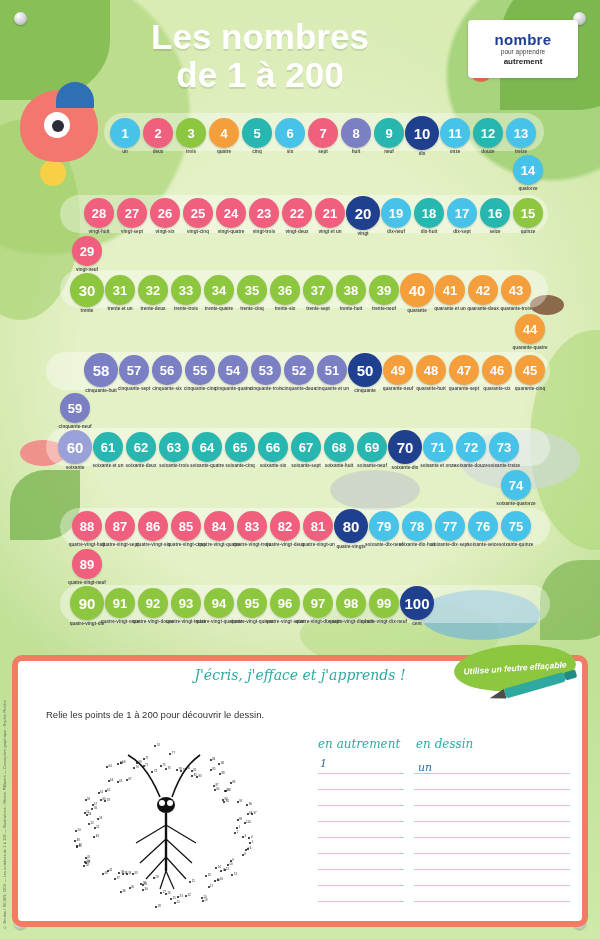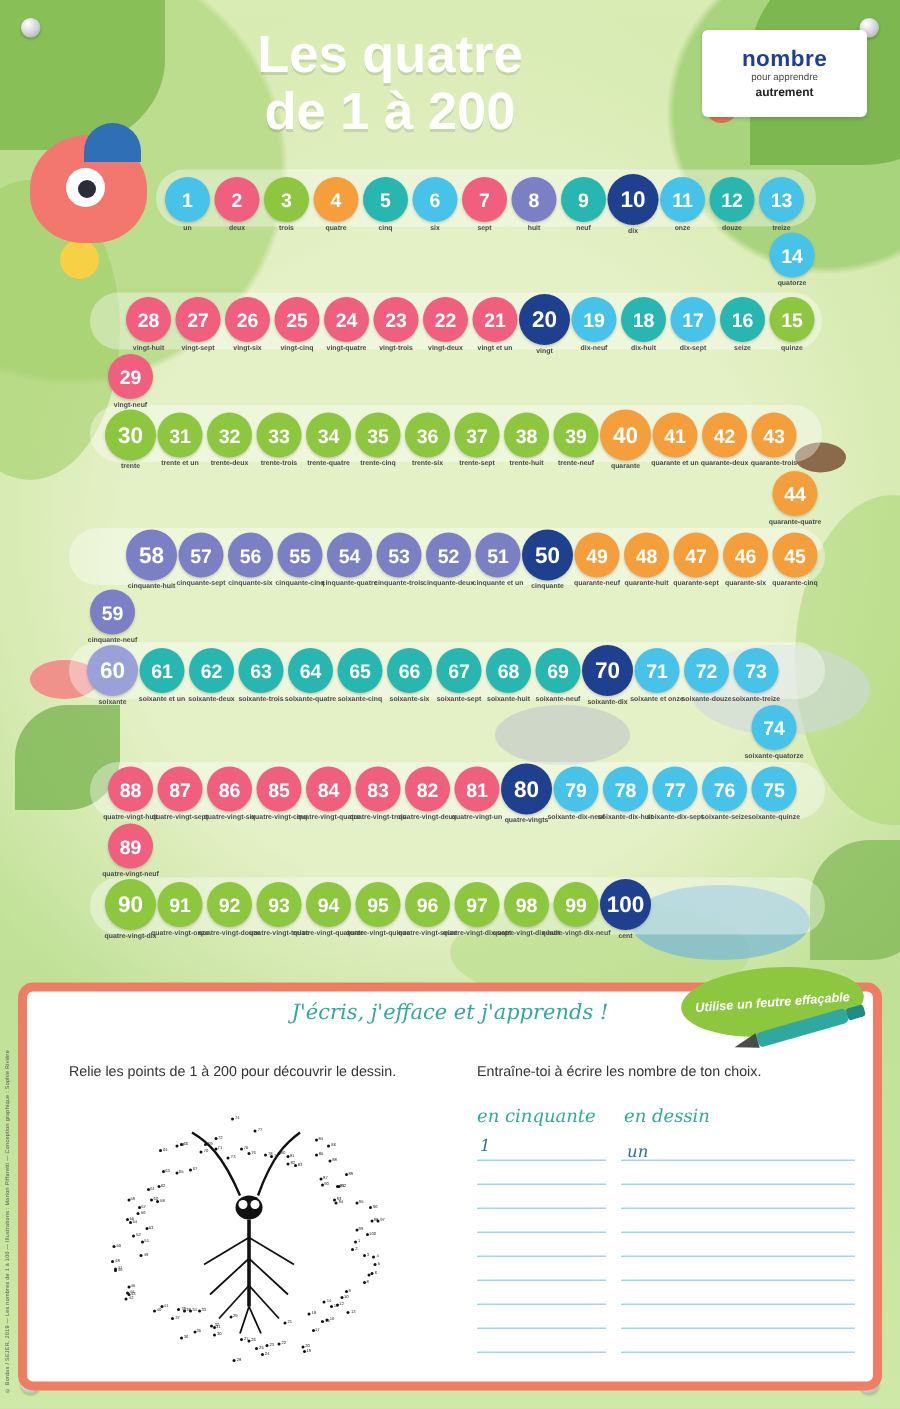--- a/index.html
+++ b/index.html
@@ -118,21 +118,21 @@
   <div class="deco circle" style="left:330px;top:470px;width:90px;height:40px;background:#c6ccc9;opacity:.7;border-radius:50%;"></div>
   <div class="deco circle" style="left:420px;top:590px;width:120px;height:50px;background:#76b7d8;opacity:.7;border-radius:50%;"></div>
 
   <div class="screw" style="left:14px;top:12px;"></div>
   <div class="screw" style="right:14px;top:12px;"></div>
   <div class="screw" style="left:14px;bottom:10px;"></div>
   <div class="screw" style="right:14px;bottom:10px;"></div>
 
   <div class="header">
     <div class="title">
-      <span>Les quatre</span>
+      <span>Les nombres</span>
       <span class="l2">de 1 à 200</span>
     </div>
     <div class="logo">
       <div class="brand">nombre</div>
       <div class="tl">pour apprendre</div>
       <div class="tl"><b>autrement</b></div>
     </div>
   </div>
 
   <div class="rowbg" style="left:104px;top:113px;width:440px;"></div>
@@ -565,22 +565,21 @@
         <ellipse cx="122" cy="64" rx="3" ry="3" fill="#fff"></ellipse>
         <ellipse cx="130" cy="64" rx="3" ry="3" fill="#fff"></ellipse>
         <path d="M126 74 L126 132" stroke="#111" stroke-width="2.4" fill="none"></path>
         <path d="M126 86 L96 104 M126 86 L156 104" stroke="#111" stroke-width="1.2" fill="none"></path>
         <path d="M126 100 L100 124 M126 100 L152 124" stroke="#111" stroke-width="1.2" fill="none"></path>
         <path d="M126 118 L106 140 M126 118 L146 140" stroke="#111" stroke-width="1.2" fill="none"></path>
         <path d="M126 132 L120 150 M126 132 L134 150" stroke="#111" stroke-width="1.2" fill="none"></path>
       </svg>
     <div class="dot" style="left: 196.237px; top: 88px;"></div><div class="dotlbl" style="left: 198.737px; top: 86px;">1</div><div class="dot" style="left: 194.291px; top: 92.682px;"></div><div class="dotlbl" style="left: 196.791px; top: 90.682px;">2</div><div class="dot" style="left: 202.046px; top: 96.8899px;"></div><div class="dotlbl" style="left: 204.546px; top: 94.8899px;">3</div><div class="dot" style="left: 208.471px; top: 98.3133px;"></div><div class="dotlbl" style="left: 210.971px; top: 96.3133px;">4</div><div class="dot" style="left: 209.288px; top: 103.184px;"></div><div class="dotlbl" style="left: 211.788px; top: 101.184px;">5</div><div class="dot" style="left: 207.303px; top: 109.172px;"></div><div class="dotlbl" style="left: 209.803px; top: 107.172px;">6</div><div class="dot" style="left: 204.674px; top: 109.796px;"></div><div class="dotlbl" style="left: 207.174px; top: 107.796px;">7</div><div class="dot" style="left: 201.821px; top: 114.658px;"></div><div class="dotlbl" style="left: 204.321px; top: 112.658px;">8</div><div class="dot" style="left: 189.854px; top: 120.587px;"></div><div class="dotlbl" style="left: 192.354px; top: 118.587px;">9</div><div class="dot" style="left: 186.861px; top: 125.202px;"></div><div class="dotlbl" style="left: 189.361px; top: 123.202px;">10</div><div class="dot" style="left: 179.932px; top: 130.829px;"></div><div class="dotlbl" style="left: 182.432px; top: 128.829px;">11</div><div class="dot" style="left: 183.541px; top: 130.267px;"></div><div class="dotlbl" style="left: 186.041px; top: 128.267px;">12</div><div class="dot" style="left: 191.469px; top: 134.648px;"></div><div class="dotlbl" style="left: 193.969px; top: 132.648px;">13</div><div class="dot" style="left: 175.285px; top: 127.539px;"></div><div class="dotlbl" style="left: 177.785px; top: 125.539px;">14</div><div class="dot" style="left: 174.3px; top: 140.541px;"></div><div class="dotlbl" style="left: 176.8px; top: 138.541px;">15</div><div class="dot" style="left: 177.337px; top: 139.578px;"></div><div class="dotlbl" style="left: 179.837px; top: 137.578px;">16</div><div class="dot" style="left: 167.525px; top: 147.332px;"></div><div class="dotlbl" style="left: 170.025px; top: 145.332px;">17</div><div class="dot" style="left: 165.219px; top: 136.4px;"></div><div class="dotlbl" style="left: 167.719px; top: 134.4px;">18</div><div class="dot" style="left: 161.87px; top: 161.28px;"></div><div class="dotlbl" style="left: 164.37px; top: 159.28px;">19</div><div class="dot" style="left: 161.003px; top: 157.888px;"></div><div class="dotlbl" style="left: 163.503px; top: 155.888px;">20</div><div class="dot" style="left: 149.135px; top: 141.829px;"></div><div class="dotlbl" style="left: 151.635px; top: 139.829px;">21</div><div class="dot" style="left: 145.14px; top: 155.552px;"></div><div class="dotlbl" style="left: 147.64px; top: 153.552px;">22</div><div class="dot" style="left: 137.101px; top: 156.943px;"></div><div class="dotlbl" style="left: 139.601px; top: 154.943px;">23</div><div class="dot" style="left: 134.044px; top: 163.171px;"></div><div class="dotlbl" style="left: 136.544px; top: 161.171px;">24</div><div class="dot" style="left: 130.237px; top: 159.314px;"></div><div class="dotlbl" style="left: 132.737px; top: 157.314px;">25</div><div class="dot" style="left: 125px; top: 153.679px;"></div><div class="dotlbl" style="left: 127.5px; top: 151.679px;">26</div><div class="dot" style="left: 120.135px; top: 152.943px;"></div><div class="dotlbl" style="left: 122.635px; top: 150.943px;">27</div><div class="dot" style="left: 115.298px; top: 167.018px;"></div><div class="dotlbl" style="left: 117.798px; top: 165.018px;">28</div><div class="dot" style="left: 112.851px; top: 137.579px;"></div><div class="dotlbl" style="left: 115.351px; top: 135.579px;">29</div><div class="dot" style="left: 102.098px; top: 149.527px;"></div><div class="dotlbl" style="left: 104.598px; top: 147.527px;">30</div><div class="dot" style="left: 101.585px; top: 144.56px;"></div><div class="dotlbl" style="left: 104.085px; top: 142.56px;">31</div><div class="dot" style="left: 100.453px; top: 143.94px;"></div><div class="dotlbl" style="left: 102.953px; top: 141.94px;">32</div><div class="dot" style="left: 91.8519px; top: 134.478px;"></div><div class="dotlbl" style="left: 94.3519px; top: 132.478px;">33</div><div class="dot" style="left: 85.6703px; top: 134.25px;"></div><div class="dotlbl" style="left: 88.1703px; top: 132.25px;">34</div><div class="dot" style="left: 88.5011px; top: 147.508px;"></div><div class="dotlbl" style="left: 91.0011px; top: 145.508px;">35</div><div class="dot" style="left: 79.9984px; top: 152.446px;"></div><div class="dotlbl" style="left: 82.4984px; top: 150.446px;">36</div><div class="dot" style="left: 74.3067px; top: 138.522px;"></div><div class="dotlbl" style="left: 76.8067px; top: 136.522px;">37</div><div class="dot" style="left: 81.6651px; top: 133.516px;"></div><div class="dotlbl" style="left: 84.1651px; top: 131.516px;">38</div><div class="dot" style="left: 78.4781px; top: 132.862px;"></div><div class="dotlbl" style="left: 80.9781px; top: 130.862px;">39</div><div class="dot" style="left: 61.9901px; top: 134.482px;"></div><div class="dotlbl" style="left: 64.4901px; top: 132.482px;">40</div><div class="dot" style="left: 66.7345px; top: 131.223px;"></div><div class="dotlbl" style="left: 69.2345px; top: 129.223px;">41</div><div class="dot" style="left: 43.4067px; top: 125.624px;"></div><div class="dotlbl" style="left: 45.9067px; top: 123.624px;">42</div><div class="dot" style="left: 44.8117px; top: 122.513px;"></div><div class="dotlbl" style="left: 47.3117px; top: 120.513px;">43</div><div class="dot" style="left: 43.8442px; top: 121.507px;"></div><div class="dotlbl" style="left: 46.3442px; top: 119.507px;">44</div><div class="dot" style="left: 44.5533px; top: 118.054px;"></div><div class="dotlbl" style="left: 47.0533px; top: 116.054px;">45</div><div class="dot" style="left: 36.1368px; top: 106.877px;"></div><div class="dotlbl" style="left: 38.6368px; top: 104.877px;">46</div><div class="dot" style="left: 35.8808px; top: 105.566px;"></div><div class="dotlbl" style="left: 38.3808px; top: 103.566px;">47</div><div class="dot" style="left: 34.2463px; top: 101.163px;"></div><div class="dotlbl" style="left: 36.7463px; top: 99.1631px;">48</div><div class="dot" style="left: 53.3505px; top: 97.3374px;"></div><div class="dotlbl" style="left: 55.8505px; top: 95.3374px;">49</div><div class="dot" style="left: 35.1174px; top: 91.443px;"></div><div class="dotlbl" style="left: 37.6174px; top: 89.443px;">50</div><div class="dot" style="left: 53.7247px; top: 88px;"></div><div class="dotlbl" style="left: 56.2247px; top: 86px;">51</div><div class="dot" style="left: 48.253px; top: 83.9575px;"></div><div class="dotlbl" style="left: 50.753px; top: 81.9575px;">52</div><div class="dot" style="left: 56.6385px; top: 78.7109px;"></div><div class="dotlbl" style="left: 59.1385px; top: 76.7109px;">53</div><div class="dot" style="left: 45.8px; top: 74.8279px;"></div><div class="dotlbl" style="left: 48.3px; top: 72.8279px;">54</div><div class="dot" style="left: 43.7891px; top: 73.0789px;"></div><div class="dotlbl" style="left: 46.2891px; top: 71.0789px;">55</div><div class="dot" style="left: 51.4871px; top: 69.3493px;"></div><div class="dotlbl" style="left: 53.9871px; top: 67.3493px;">56</div><div class="dot" style="left: 51.6089px; top: 64.8424px;"></div><div class="dotlbl" style="left: 54.1089px; top: 62.8424px;">57</div><div class="dot" style="left: 64.3394px; top: 60.817px;"></div><div class="dotlbl" style="left: 66.8394px; top: 58.817px;">58</div><div class="dot" style="left: 44.517px; top: 59.6192px;"></div><div class="dotlbl" style="left: 47.017px; top: 57.6192px;">59</div><div class="dot" style="left: 59.9155px; top: 59.5555px;"></div><div class="dotlbl" style="left: 62.4155px; top: 57.5555px;">60</div><div class="dot" style="left: 57.6574px; top: 52.9889px;"></div><div class="dotlbl" style="left: 60.1574px; top: 50.9889px;">61</div><div class="dot" style="left: 64.6221px; top: 51.1618px;"></div><div class="dotlbl" style="left: 67.1221px; top: 49.1618px;">62</div><div class="dot" style="left: 67.6197px; top: 40.7236px;"></div><div class="dotlbl" style="left: 70.1197px; top: 38.7236px;">63</div><div class="dot" style="left: 66.0974px; top: 27.0335px;"></div><div class="dotlbl" style="left: 68.5974px; top: 25.0335px;">64</div><div class="dot" style="left: 76.7047px; top: 42.3805px;"></div><div class="dotlbl" style="left: 79.2047px; top: 40.3805px;">65</div><div class="dot" style="left: 79.8282px; top: 23.1467px;"></div><div class="dotlbl" style="left: 82.3282px; top: 21.1467px;">66</div><div class="dot" style="left: 85.9688px; top: 39.5805px;"></div><div class="dotlbl" style="left: 88.4688px; top: 37.5805px;">67</div><div class="dot" style="left: 77.3313px; top: 24.2094px;"></div><div class="dotlbl" style="left: 79.8313px; top: 22.2094px;">68</div><div class="dot" style="left: 96.0618px; top: 22.6068px;"></div><div class="dotlbl" style="left: 98.5618px; top: 20.6068px;">69</div><div class="dot" style="left: 93.3442px; top: 27.9169px;"></div><div class="dotlbl" style="left: 95.8442px; top: 25.9169px;">70</div><div class="dot" style="left: 102.563px; top: 26.0101px;"></div><div class="dotlbl" style="left: 105.063px; top: 24.0101px;">71</div><div class="dot" style="left: 102.827px; top: 19.4252px;"></div><div class="dotlbl" style="left: 105.327px; top: 17.4252px;">72</div><div class="dot" style="left: 111.413px; top: 31.6055px;"></div><div class="dotlbl" style="left: 113.913px; top: 29.6055px;">73</div><div class="dot" style="left: 114.196px; top: 5.95473px;"></div><div class="dotlbl" style="left: 116.696px; top: 3.95473px;">74</div><div class="dot" style="left: 120.019px; top: 25.5049px;"></div><div class="dotlbl" style="left: 122.519px; top: 23.5049px;">75</div><div class="dot" style="left: 125px; top: 29.0544px;"></div><div class="dotlbl" style="left: 127.5px; top: 27.0544px;">76</div><div class="dot" style="left: 129.35px; top: 14.2131px;"></div><div class="dotlbl" style="left: 131.85px; top: 12.2131px;">77</div><div class="dot" style="left: 136.194px; top: 29.8659px;"></div><div class="dotlbl" style="left: 138.694px; top: 27.8659px;">78</div><div class="dot" style="left: 140.121px; top: 31.4382px;"></div><div class="dotlbl" style="left: 142.621px; top: 29.4382px;">79</div><div class="dot" style="left: 144.543px; top: 29.0845px;"></div><div class="dotlbl" style="left: 147.043px; top: 27.0845px;">80</div><div class="dot" style="left: 150.763px; top: 30.8543px;"></div><div class="dotlbl" style="left: 153.263px; top: 28.8543px;">81</div><div class="dot" style="left: 151.14px; top: 36.0131px;"></div><div class="dotlbl" style="left: 153.64px; top: 34.0131px;">82</div><div class="dot" style="left: 155.955px; top: 36.6996px;"></div><div class="dotlbl" style="left: 158.455px; top: 34.6996px;">83</div><div class="dot" style="left: 169.773px; top: 20.2972px;"></div><div class="dotlbl" style="left: 172.273px; top: 18.2972px;">84</div><div class="dot" style="left: 169.948px; top: 30.4544px;"></div><div class="dotlbl" style="left: 172.448px; top: 28.4544px;">85</div><div class="dot" style="left: 178.414px; top: 23.6826px;"></div><div class="dotlbl" style="left: 180.914px; top: 21.6826px;">86</div><div class="dot" style="left: 172.914px; top: 45.753px;"></div><div class="dotlbl" style="left: 175.414px; top: 43.753px;">87</div><div class="dot" style="left: 178.954px; top: 34.2891px;"></div><div class="dotlbl" style="left: 181.454px; top: 32.2891px;">88</div><div class="dot" style="left: 189.78px; top: 43.4524px;"></div><div class="dotlbl" style="left: 192.28px; top: 41.4524px;">89</div><div class="dot" style="left: 173.667px; top: 50.2767px;"></div><div class="dotlbl" style="left: 176.167px; top: 48.2767px;">90</div><div class="dot" style="left: 184.093px; top: 50.7058px;"></div><div class="dotlbl" style="left: 186.593px; top: 48.7058px;">91</div><div class="dot" style="left: 185.09px; top: 50.5847px;"></div><div class="dotlbl" style="left: 187.59px; top: 48.5847px;">92</div><div class="dot" style="left: 181.923px; top: 60.1596px;"></div><div class="dotlbl" style="left: 184.423px; top: 58.1596px;">93</div><div class="dot" style="left: 183.254px; top: 61.5493px;"></div><div class="dotlbl" style="left: 185.754px; top: 59.5493px;">94</div><div class="dot" style="left: 196.728px; top: 61.6089px;"></div><div class="dotlbl" style="left: 199.228px; top: 59.6089px;">95</div><div class="dot" style="left: 206.195px; top: 65.0242px;"></div><div class="dotlbl" style="left: 208.695px; top: 63.0242px;">96</div><div class="dot" style="left: 211.029px; top: 73.6065px;"></div><div class="dotlbl" style="left: 213.529px; top: 71.6065px;">97</div><div class="dot" style="left: 206.6px; top: 74.3178px;"></div><div class="dotlbl" style="left: 209.1px; top: 72.3178px;">98</div><div class="dot" style="left: 196.561px; top: 80.3957px;"></div><div class="dotlbl" style="left: 199.061px; top: 78.3957px;">99</div><div class="dot" style="left: 203.587px; top: 83.3262px;"></div><div class="dotlbl" style="left: 206.087px; top: 81.3262px;">100</div></div>
 
-    <div class="right-instr">Entraîne-toi à écrire les nombre de ton choix.</div>
-    <div class="col-h" style="left:300px;top:76px;">en cinquante</div>
+    <div class="col-h" style="left:300px;top:76px;">en autrement</div>
     <div class="col-h" style="left:398px;top:76px;">en dessin</div>
     <div class="hand" style="left:302px;top:96px;">1</div>
     <div class="hand" style="left:400px;top:100px;">un</div>
 
     <div id="lines">
         <div class="wl" style="left: 300px; width: 86px; top: 112px;"></div>
         <div class="wl" style="left: 396px; width: 156px; top: 112px;"></div>
         <div class="wl" style="left: 300px; width: 86px; top: 128px;"></div>
         <div class="wl" style="left: 396px; width: 156px; top: 128px;"></div>
         <div class="wl" style="left: 300px; width: 86px; top: 144px;"></div>

